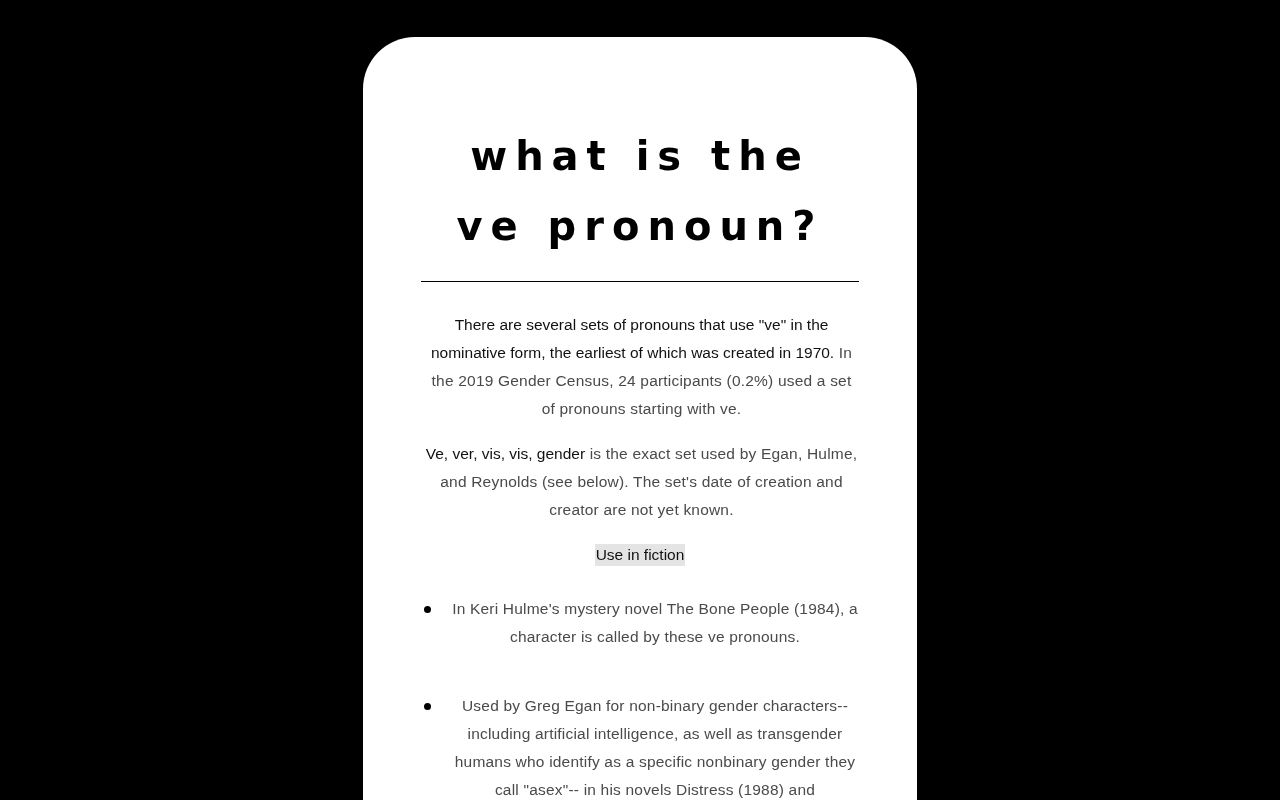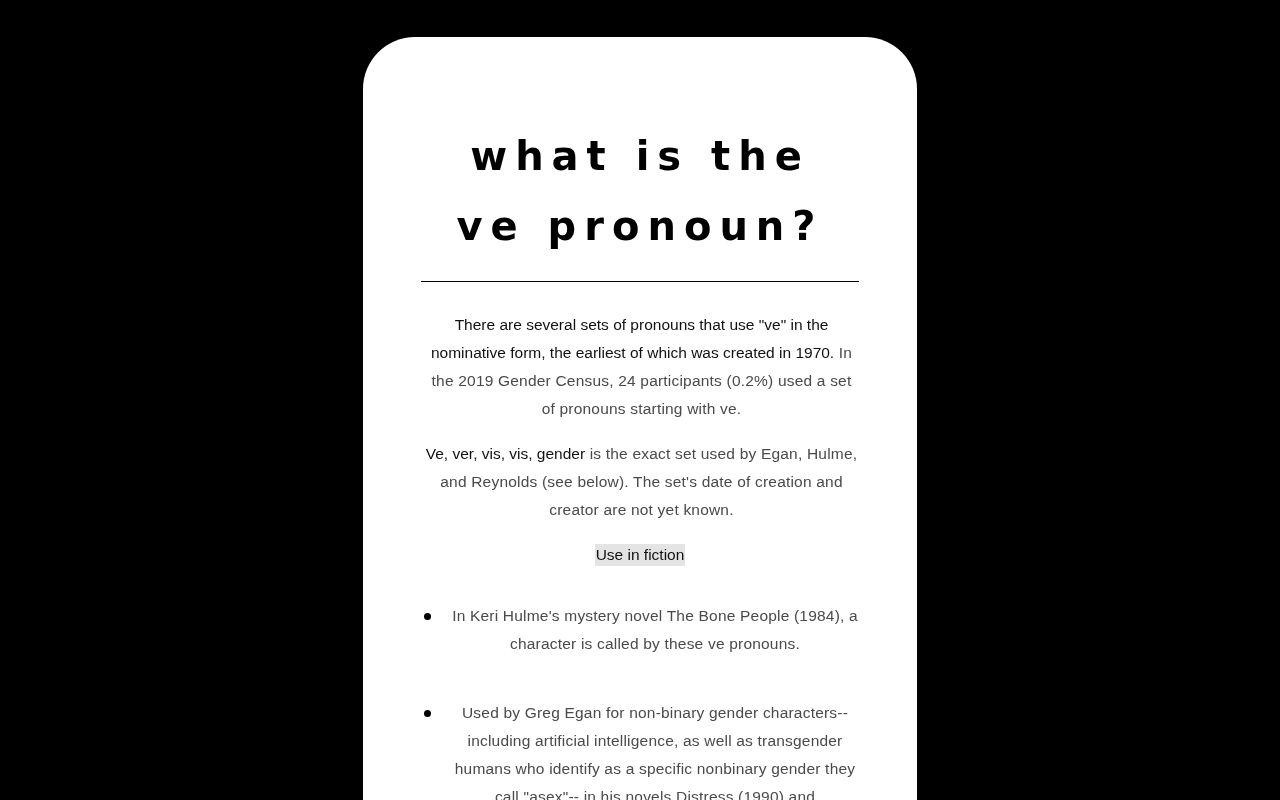--- a/index.html
+++ b/index.html
@@ -44,21 +44,21 @@
   }
   p { margin: 0 0 17px 3px; }
   .strong { color: #111; font-weight: 500; }
   .light { color: #4a4a4a; font-weight: 300; letter-spacing: 0.2px; }
   .sec {
     display: inline-block;
     background: #e4e4e4;
     color: #111;
     padding: 0 1px;
     line-height: 22px;
-    margin: 0 0 35px 0;
+    margin: 0 0 28px 0;
   }
   ul { list-style: none; margin: 1px; padding: 0; }
   li { position: relative; padding-left: 30px; margin-bottom: 41px; }
   li .bullet {
     position: absolute; left: 2px; top: 11px;
     width: 7px; height: 7px; border-radius: 50%;
     background: #000;
   }
 </style>
 </head>
@@ -78,17 +78,17 @@
     <div>
       <span class="sec">Use in fiction</span>
     </div>
     <ul>
       <li>
         <span class="bullet"></span>
         <span class="light">In Keri Hulme's mystery novel The Bone People (1984), a character is called by these ve pronouns.</span>
       </li>
       <li>
         <span class="bullet"></span>
-        <span class="light">Used by Greg Egan for non-binary gender characters--including artificial intelligence, as well as transgender humans who identify as a specific nonbinary gender they call "asex"-- in his novels Distress (1990) and</span>
+        <span class="light">Used by Greg Egan for non-binary gender characters--including artificial intelligence, as well as transgender humans who identify as a specific nonbinary gender they call "asex"-- in his novels Distress (1988) and</span>
       </li>
     </ul>
   </div>
 </div>
 
 </body></html>

